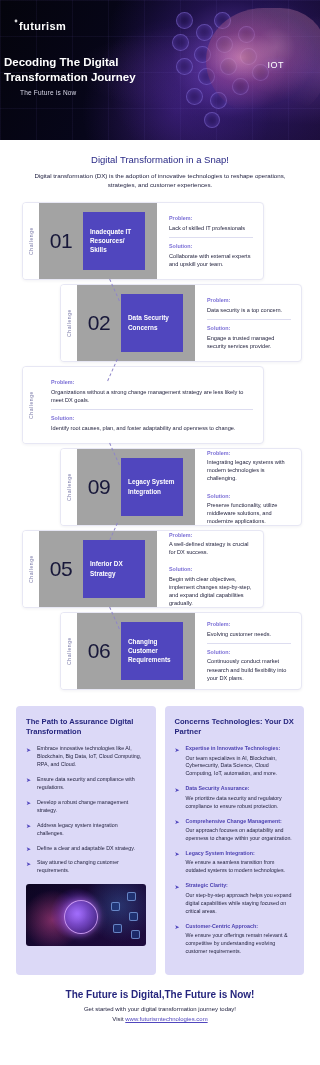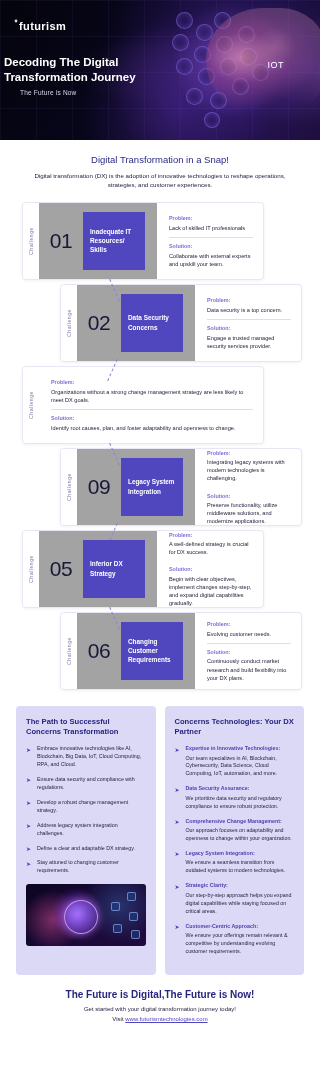--- a/index.html
+++ b/index.html
@@ -348,21 +348,21 @@
         <div class="txt">Continuously conduct market research and build flexibility into your DX plans.</div>
       </div>
     </div>
   </div>
 
 </div>
 
 <div class="panels">
 
   <div class="panel">
-    <div class="panel-h">The Path to Successful Concerns Transformation</div>
+    <div class="panel-h">The Path to Assurance Digital Transformation</div>
     <ul class="blist">
       <li><span class="bullet">➤</span><span>Embrace innovative technologies like AI, Blockchain, Big Data, IoT, Cloud Computing, RPA, and Cloud.</span></li>
       <li><span class="bullet">➤</span><span>Ensure data security and compliance with regulations.</span></li>
       <li><span class="bullet">➤</span><span>Develop a robust change management strategy.</span></li>
       <li><span class="bullet">➤</span><span>Address legacy system integration challenges.</span></li>
       <li><span class="bullet">➤</span><span>Define a clear and adaptable DX strategy.</span></li>
       <li><span class="bullet">➤</span><span>Stay attuned to changing customer requirements.</span></li>
     </ul>
     <div class="panel-img">
       <div class="ring"></div>

